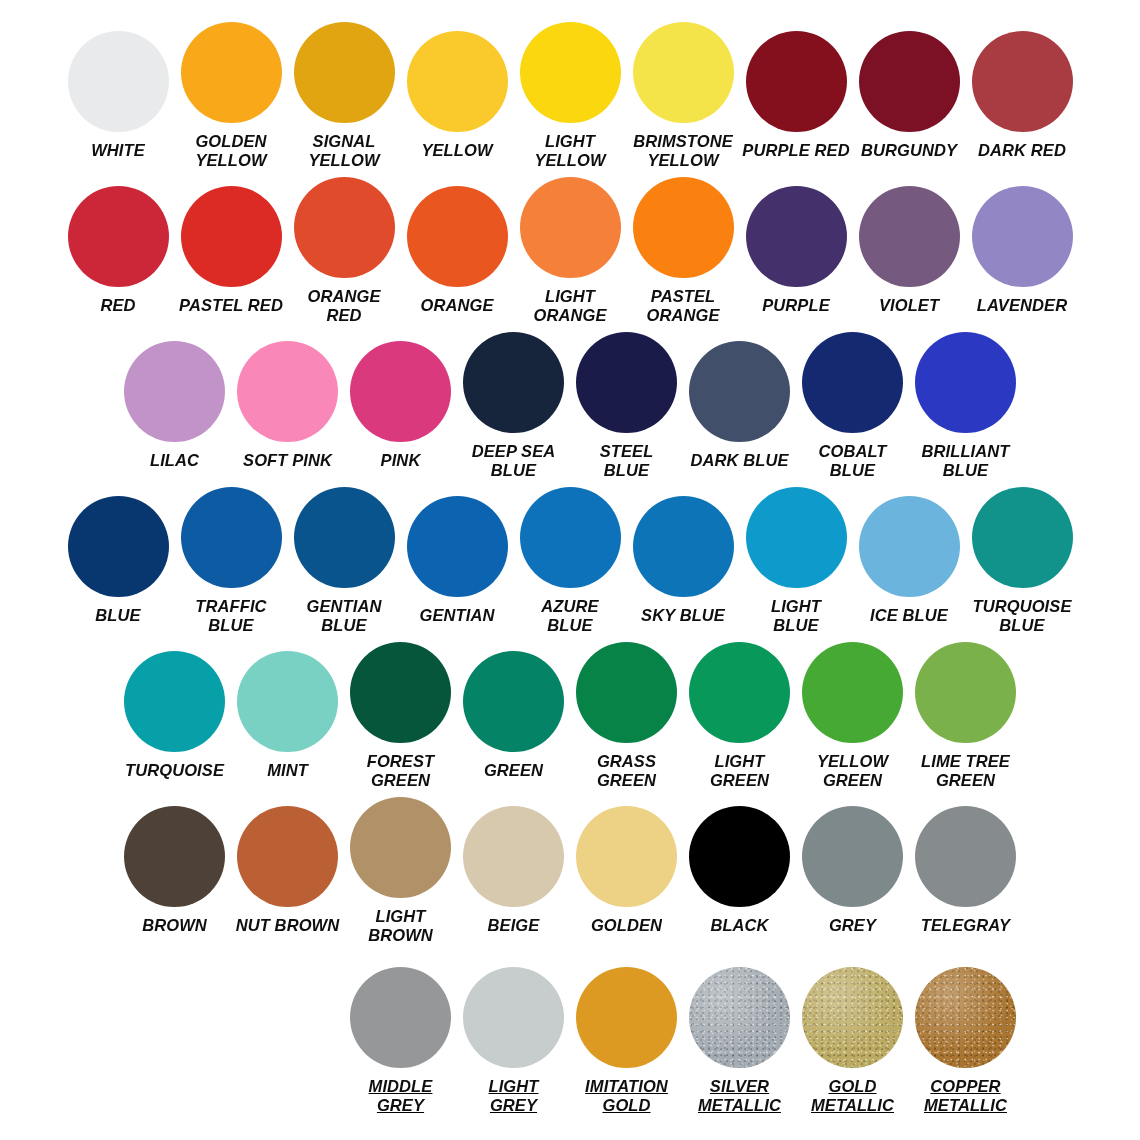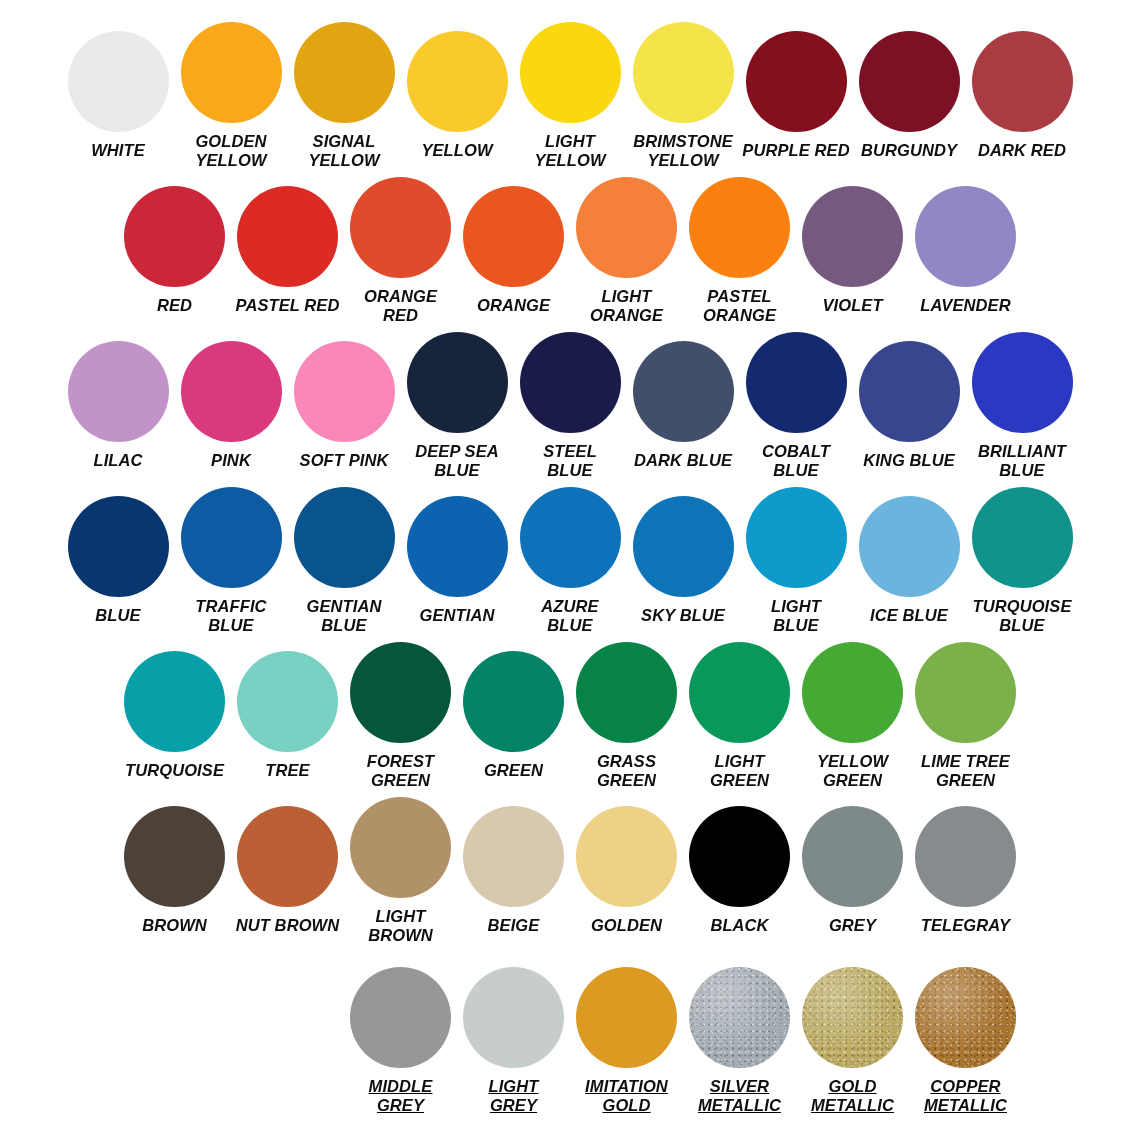--- a/index.html
+++ b/index.html
@@ -158,65 +158,65 @@
         <div class="dot" style="background: rgb(244, 128, 58);"></div>
         <div class="label">LIGHT
 ORANGE</div>
       </div>
       <div class="swatch">
         <div class="dot" style="background: rgb(250, 129, 16);"></div>
         <div class="label">PASTEL
 ORANGE</div>
       </div>
       <div class="swatch">
+        <div class="dot" style="background: rgb(68, 48, 107);"></div>
+        <div class="label">PURPLE</div>
+      </div>
+      <div class="swatch">
         <div class="dot" style="background: rgb(118, 89, 126);"></div>
         <div class="label">VIOLET</div>
       </div>
       <div class="swatch">
         <div class="dot" style="background: rgb(146, 134, 196);"></div>
         <div class="label">LAVENDER</div>
       </div>
     </div>
     <div class="swatch-row">
       <div class="swatch">
         <div class="dot" style="background: rgb(193, 147, 200);"></div>
         <div class="label">LILAC</div>
       </div>
       <div class="swatch">
+        <div class="dot" style="background: rgb(249, 135, 184);"></div>
+        <div class="label">SOFT PINK</div>
+      </div>
+      <div class="swatch">
         <div class="dot" style="background: rgb(218, 58, 125);"></div>
         <div class="label">PINK</div>
       </div>
       <div class="swatch">
-        <div class="dot" style="background: rgb(249, 135, 184);"></div>
-        <div class="label">SOFT PINK</div>
-      </div>
-      <div class="swatch">
         <div class="dot" style="background: rgb(22, 36, 60);"></div>
         <div class="label">DEEP SEA
 BLUE</div>
       </div>
       <div class="swatch">
         <div class="dot" style="background: rgb(27, 27, 74);"></div>
         <div class="label">STEEL
 BLUE</div>
       </div>
       <div class="swatch">
         <div class="dot" style="background: rgb(66, 79, 107);"></div>
         <div class="label">DARK BLUE</div>
       </div>
       <div class="swatch">
         <div class="dot" style="background: rgb(20, 41, 112);"></div>
         <div class="label">COBALT
 BLUE</div>
       </div>
       <div class="swatch">
-        <div class="dot" style="background: rgb(55, 70, 142);"></div>
-        <div class="label">KING BLUE</div>
-      </div>
-      <div class="swatch">
         <div class="dot" style="background: rgb(43, 57, 194);"></div>
         <div class="label">BRILLIANT
 BLUE</div>
       </div>
     </div>
     <div class="swatch-row">
       <div class="swatch">
         <div class="dot" style="background: rgb(7, 55, 110);"></div>
         <div class="label">BLUE</div>
       </div>
@@ -258,21 +258,21 @@
 BLUE</div>
       </div>
     </div>
     <div class="swatch-row">
       <div class="swatch">
         <div class="dot" style="background: rgb(7, 160, 168);"></div>
         <div class="label">TURQUOISE</div>
       </div>
       <div class="swatch">
         <div class="dot" style="background: rgb(120, 209, 195);"></div>
-        <div class="label">TREE</div>
+        <div class="label">MINT</div>
       </div>
       <div class="swatch">
         <div class="dot" style="background: rgb(5, 86, 58);"></div>
         <div class="label">FOREST
 GREEN</div>
       </div>
       <div class="swatch">
         <div class="dot" style="background: rgb(4, 131, 102);"></div>
         <div class="label">GREEN</div>
       </div>

